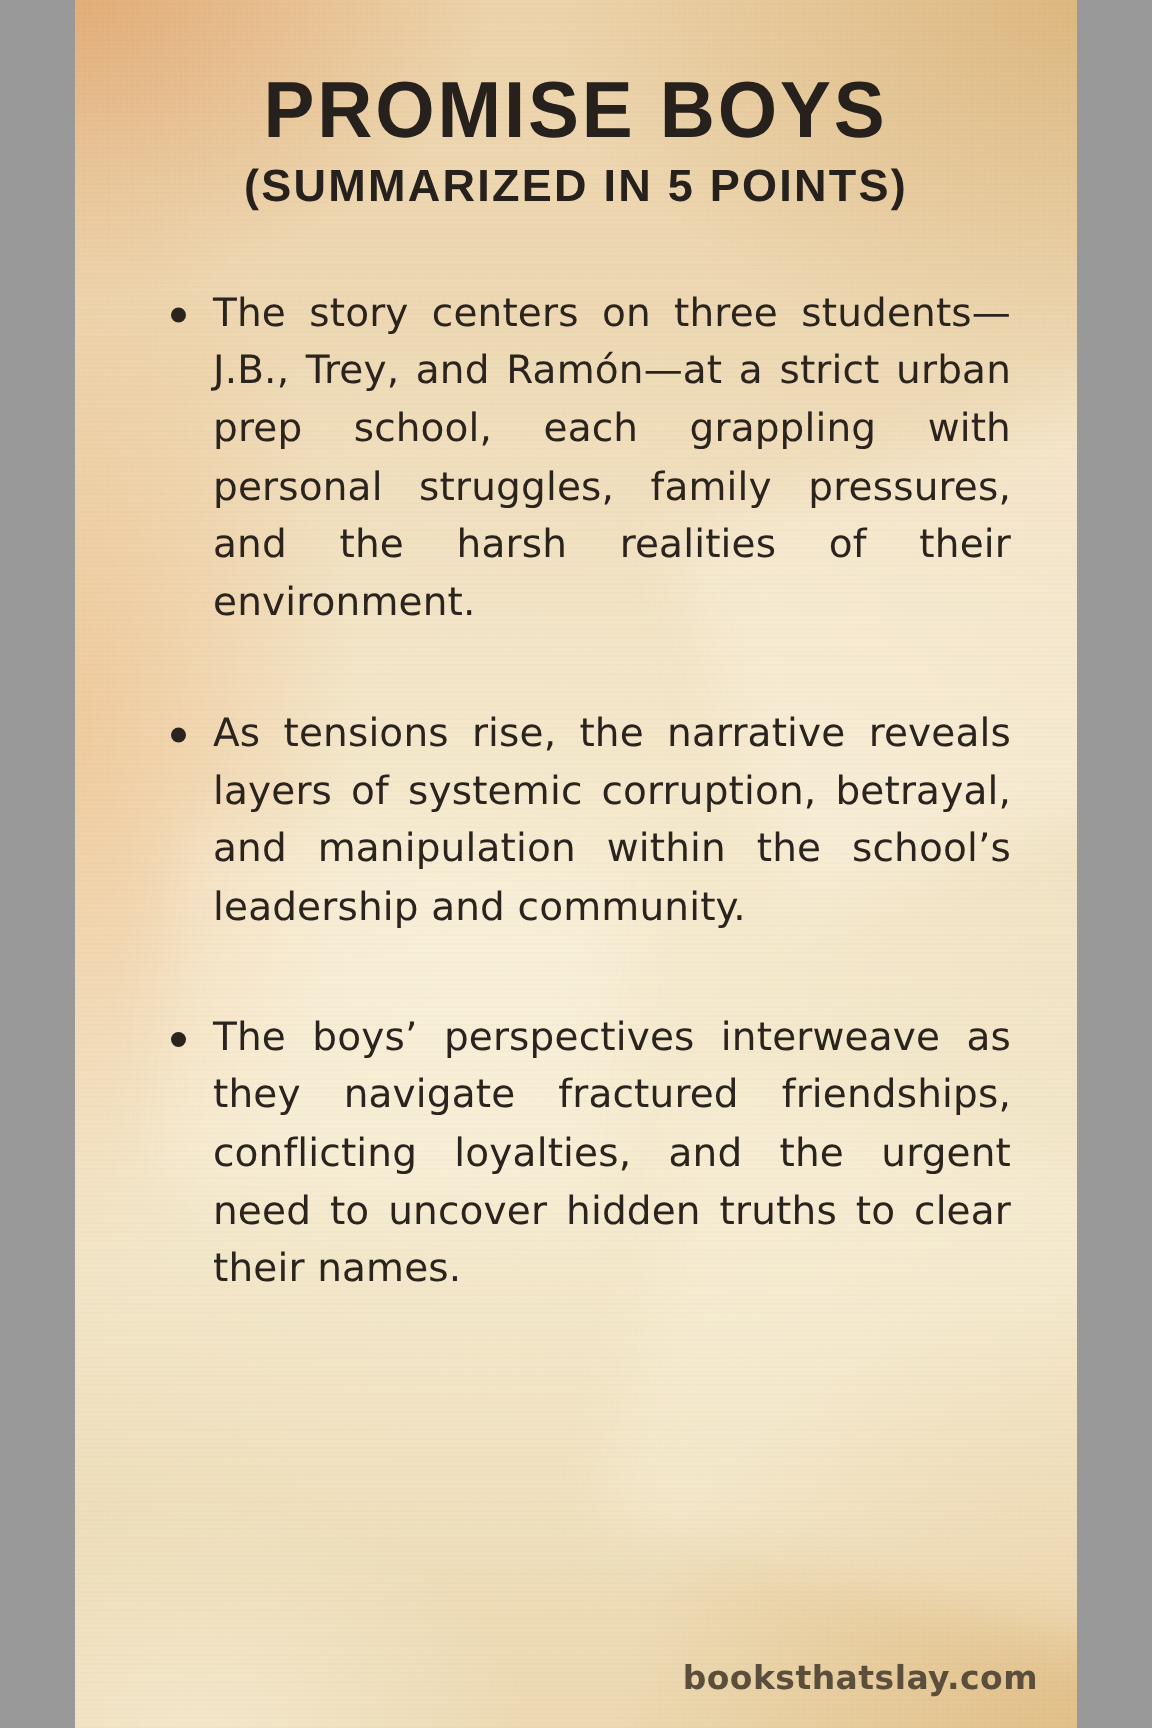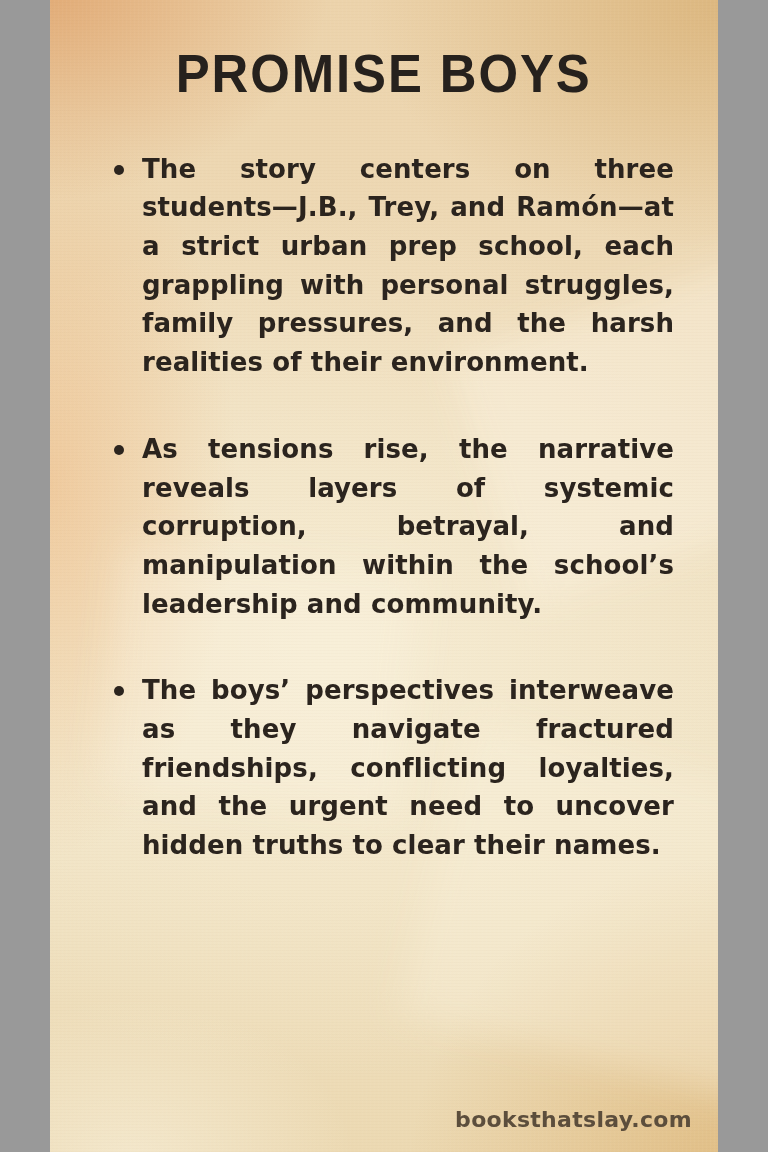--- a/index.html
+++ b/index.html
@@ -51,21 +51,21 @@
     color:#26211d;
   }
   .bullets{
     list-style:none;
     margin:22px 0 0 0;
     padding:0 44px 0 92px;
   }
   .bullet{
     position:relative;
     text-align:justify;
-    font-weight:700;
+    font-weight:400;
     font-size:26px;
     line-height:38.7px;
     color:#2b241e;
     letter-spacing:0.1px;
     margin-top:48px;
   }
   .dot{
     position:absolute;
     left:-28px;top:15px;
     width:10px;height:10px;
@@ -87,20 +87,21 @@
 
 <div class="poster">
   <div class="patch patch-1"></div>
   <div class="patch patch-2"></div>
   <div class="patch patch-3"></div>
   <div class="grain"></div>
 
   <div class="content">
     <div class="header">
       <h1 class="title">PROMISE BOYS</h1>
+      <div class="subtitle">(SUMMARIZED IN 5 POINTS)</div>
     </div>
 
     <ul class="bullets">
       <li class="bullet">
         <span class="dot"></span>
         <span>The story centers on three students—J.B., Trey, and Ramón—at a strict urban prep school, each grappling with personal struggles, family pressures, and the harsh realities of their environment.</span>
       </li>
       <li class="bullet">
         <span class="dot"></span>
         <span>As tensions rise, the narrative reveals layers of systemic corruption, betrayal, and manipulation within the school’s leadership and community.</span>

